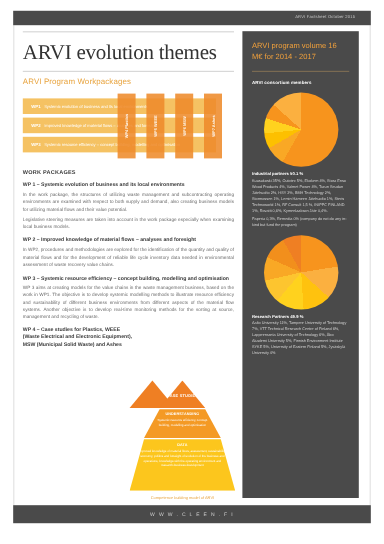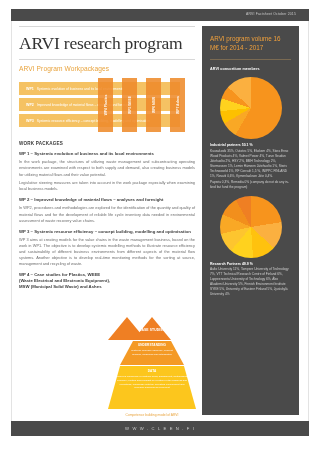--- a/index.html
+++ b/index.html
@@ -362,21 +362,21 @@
 
   <div class="sheet"></div>
 
   <div class="topbar">
     <div class="topbar-text">ARVI Factsheet October 2015</div>
   </div>
 
   <div class="main">
 
     <div class="title-rule-top"></div>
-    <h1 class="page-title">ARVI research program</h1>
+    <h1 class="page-title">ARVI evolution themes</h1>
     <div class="title-rule-bot"></div>
     <div class="subtitle">ARVI Program Workpackages</div>
 
     <div class="wp-matrix">
 
       <div class="wp-hbar wp-h1">
         <span class="wp-tag">WP1</span>
         <span class="wp-desc">Systemic evolution of business and its local environments</span>
       </div>
       <div class="wp-hbar wp-h2">

